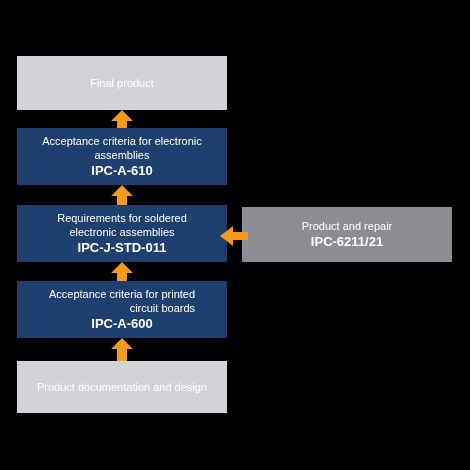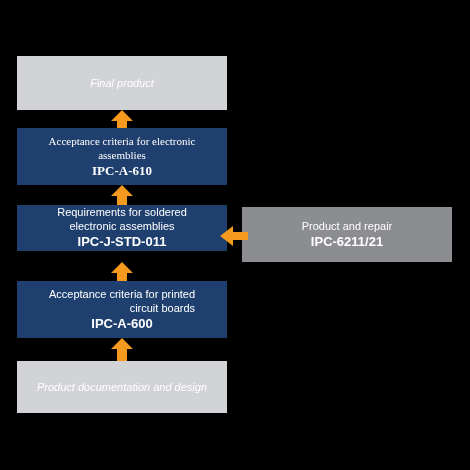--- a/index.html
+++ b/index.html
@@ -32,21 +32,21 @@
     font-weight: 400;
     white-space: pre-line;
   }
   .node .code {
     font-size: 13px;
     color: #ffffff;
     font-weight: bold;
     margin-top: 1px;
   }
   .node.blue  { background: #1f3f6e; }
-  .node.light { background: #d2d3d6; font-style: italic; }
+  .node.light { background: #d2d3d6; }
   .node.mid   { background: #8b8d91; }
 
   
   .arrow-up {
     position: absolute;
     width: 22px;
     height: 26px;
   }
   .arrow-left {
     position: absolute;
@@ -63,33 +63,33 @@
   <div class="node light" style="left:17px; top:56px; width:210px; height:54px;">
     <div class="title">Final product</div>
   </div>
 
   <div class="arrow-up" style="left:111px; top:110px;">
     <svg viewBox="0 0 22 26" xmlns="http://www.w3.org/2000/svg" aria-hidden="true">
       <polygon points="11,0 22,11 16,11 16,26 6,26 6,11 0,11" fill="#f59a1e"></polygon>
     </svg>
   </div>
 
-  <div class="node blue" style="left:17px; top:128px; width:210px; height:57px;font-family:Liberation Serif, serif;">
+  <div class="node blue" style="left:17px; top:128px; width:210px; height:57px;">
     <div class="title">Acceptance criteria for electronic
 assemblies</div>
     <div class="code">IPC-A-610</div>
   </div>
 
   <div class="arrow-up" style="left:111px; top:185px;">
     <svg viewBox="0 0 22 26" xmlns="http://www.w3.org/2000/svg" aria-hidden="true">
       <polygon points="11,0 22,11 16,11 16,26 6,26 6,11 0,11" fill="#f59a1e"></polygon>
     </svg>
   </div>
 
-  <div class="node blue" style="left:17px; top:205px; width:210px; height:46px;">
+  <div class="node blue" style="left:17px; top:205px; width:210px; height:57px;">
     <div class="title">Requirements for soldered
 electronic assemblies</div>
     <div class="code">IPC-J-STD-011</div>
   </div>
 
   <div class="node mid" style="left:242px; top:207px; width:210px; height:55px;">
     <div class="title">Product and repair</div>
     <div class="code">IPC-6211/21</div>
   </div>
 

